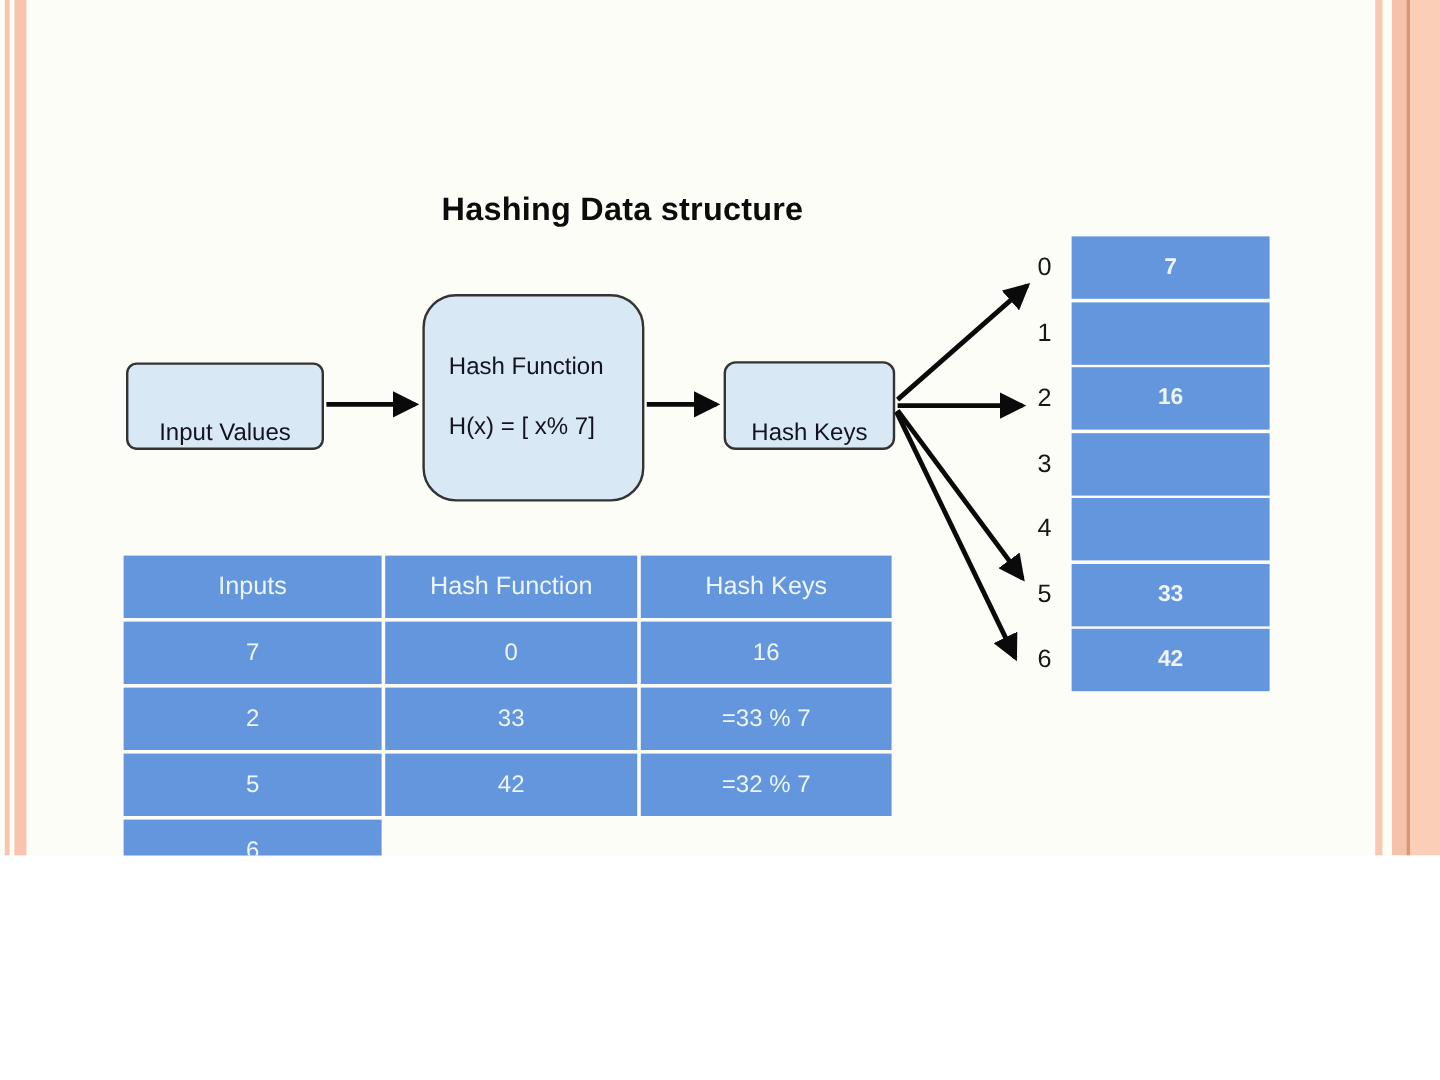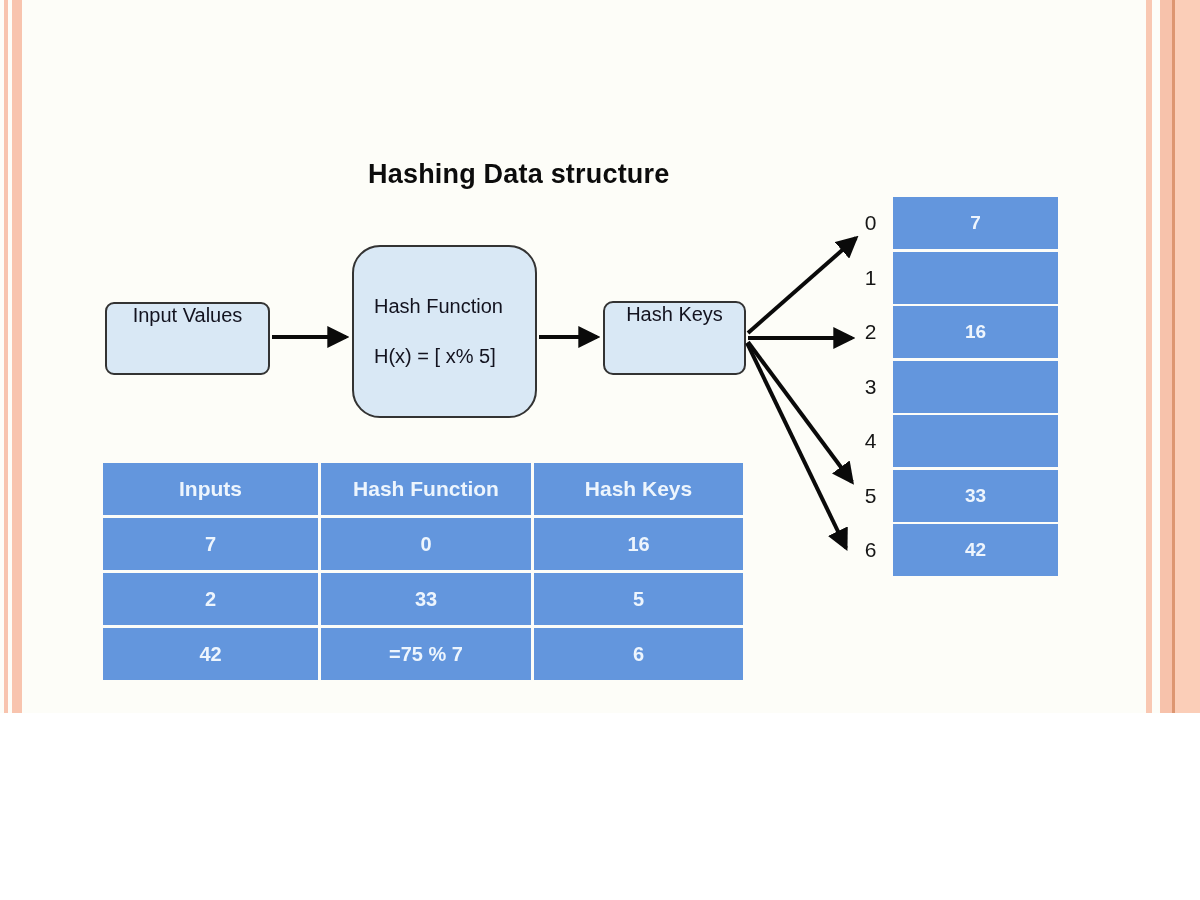--- a/index.html
+++ b/index.html
@@ -22,21 +22,21 @@
     background:#f4781f;border-radius:0 100% 100% 0 / 0 50% 50% 0;
   }
   
   .title{
     position:absolute;left:368px;top:159px;
     font-size:27px;font-weight:bold;letter-spacing:0.2px;color:#0c0c0c;
   }
   
   .fbox{
     position:absolute;background:#d9e8f5;border:2px solid #333;
-    display:flex;align-items:flex-start;justify-content:center;
+    display:flex;align-items:flex-end;justify-content:center;
     font-size:20px;color:#13131f;box-sizing:border-box;
   }
   .input-box{left:105px;top:302px;width:165px;height:73px;border-radius:9px;}
   .hashfn-box{
     left:352px;top:245px;width:185px;height:173px;border-radius:28px;
     flex-direction:column;align-items:flex-start;justify-content:center;
     padding-left:20px;gap:27px;
   }
   .hashkeys-box{left:603px;top:301px;width:143px;height:74px;border-radius:10px;}
   .arrows{position:absolute;left:0;top:0;}
@@ -53,21 +53,21 @@
     color:#eef5fd;font-weight:bold;font-size:19px;
   }
   
   .map-table{
     position:absolute;left:103px;top:463px;
     display:grid;grid-template-columns:215px 210px 209px;
     grid-auto-rows:52px;gap:3px;
   }
   .map-cell{
     background:#6396dd;display:flex;align-items:center;justify-content:center;
-    color:#edf5fd;font-weight:bold;font-size:20px;
+    color:#edf5fd;font-weight:normal;font-size:20px;
   }
   .map-head{font-size:21px;}
 </style>
 </head>
 <body>
 
 <div class="slide">
 
   <div class="vstripe l-thin"></div>
   <div class="vstripe l-wide"></div>
@@ -78,21 +78,21 @@
   <div class="half-circle"></div>
 
   <div class="title">Hashing Data structure</div>
 
   <div class="fbox input-box">
     <span>Input Values</span>
   </div>
 
   <div class="fbox hashfn-box">
     <span>Hash Function</span>
-    <span>H(x) = [ x% 5]</span>
+    <span>H(x) = [ x% 7]</span>
   </div>
 
   <div class="fbox hashkeys-box">
     <span>Hash Keys</span>
   </div>
 
   <svg class="arrows" width="1200" height="900">
     <defs>
       <marker id="ah" viewBox="0 0 10 10" refX="8.5" refY="5" markerWidth="5.5" markerHeight="5.5" orient="auto">
         <path d="M0,0 L10,5 L0,10 z" fill="#0a0a0a"></path>
@@ -142,20 +142,21 @@
     <div class="map-cell map-head">Hash Function</div>
     <div class="map-cell map-head">Hash Keys</div>
 
     <div class="map-cell">7</div>
     <div class="map-cell">0</div>
 
     <div class="map-cell">16</div>
     <div class="map-cell">2</div>
 
     <div class="map-cell">33</div>
+    <div class="map-cell">=33 % 7</div>
     <div class="map-cell">5</div>
 
     <div class="map-cell">42</div>
-    <div class="map-cell">=75 % 7</div>
+    <div class="map-cell">=32 % 7</div>
     <div class="map-cell">6</div>
   </div>
 
 </div>
 
 </body></html>

